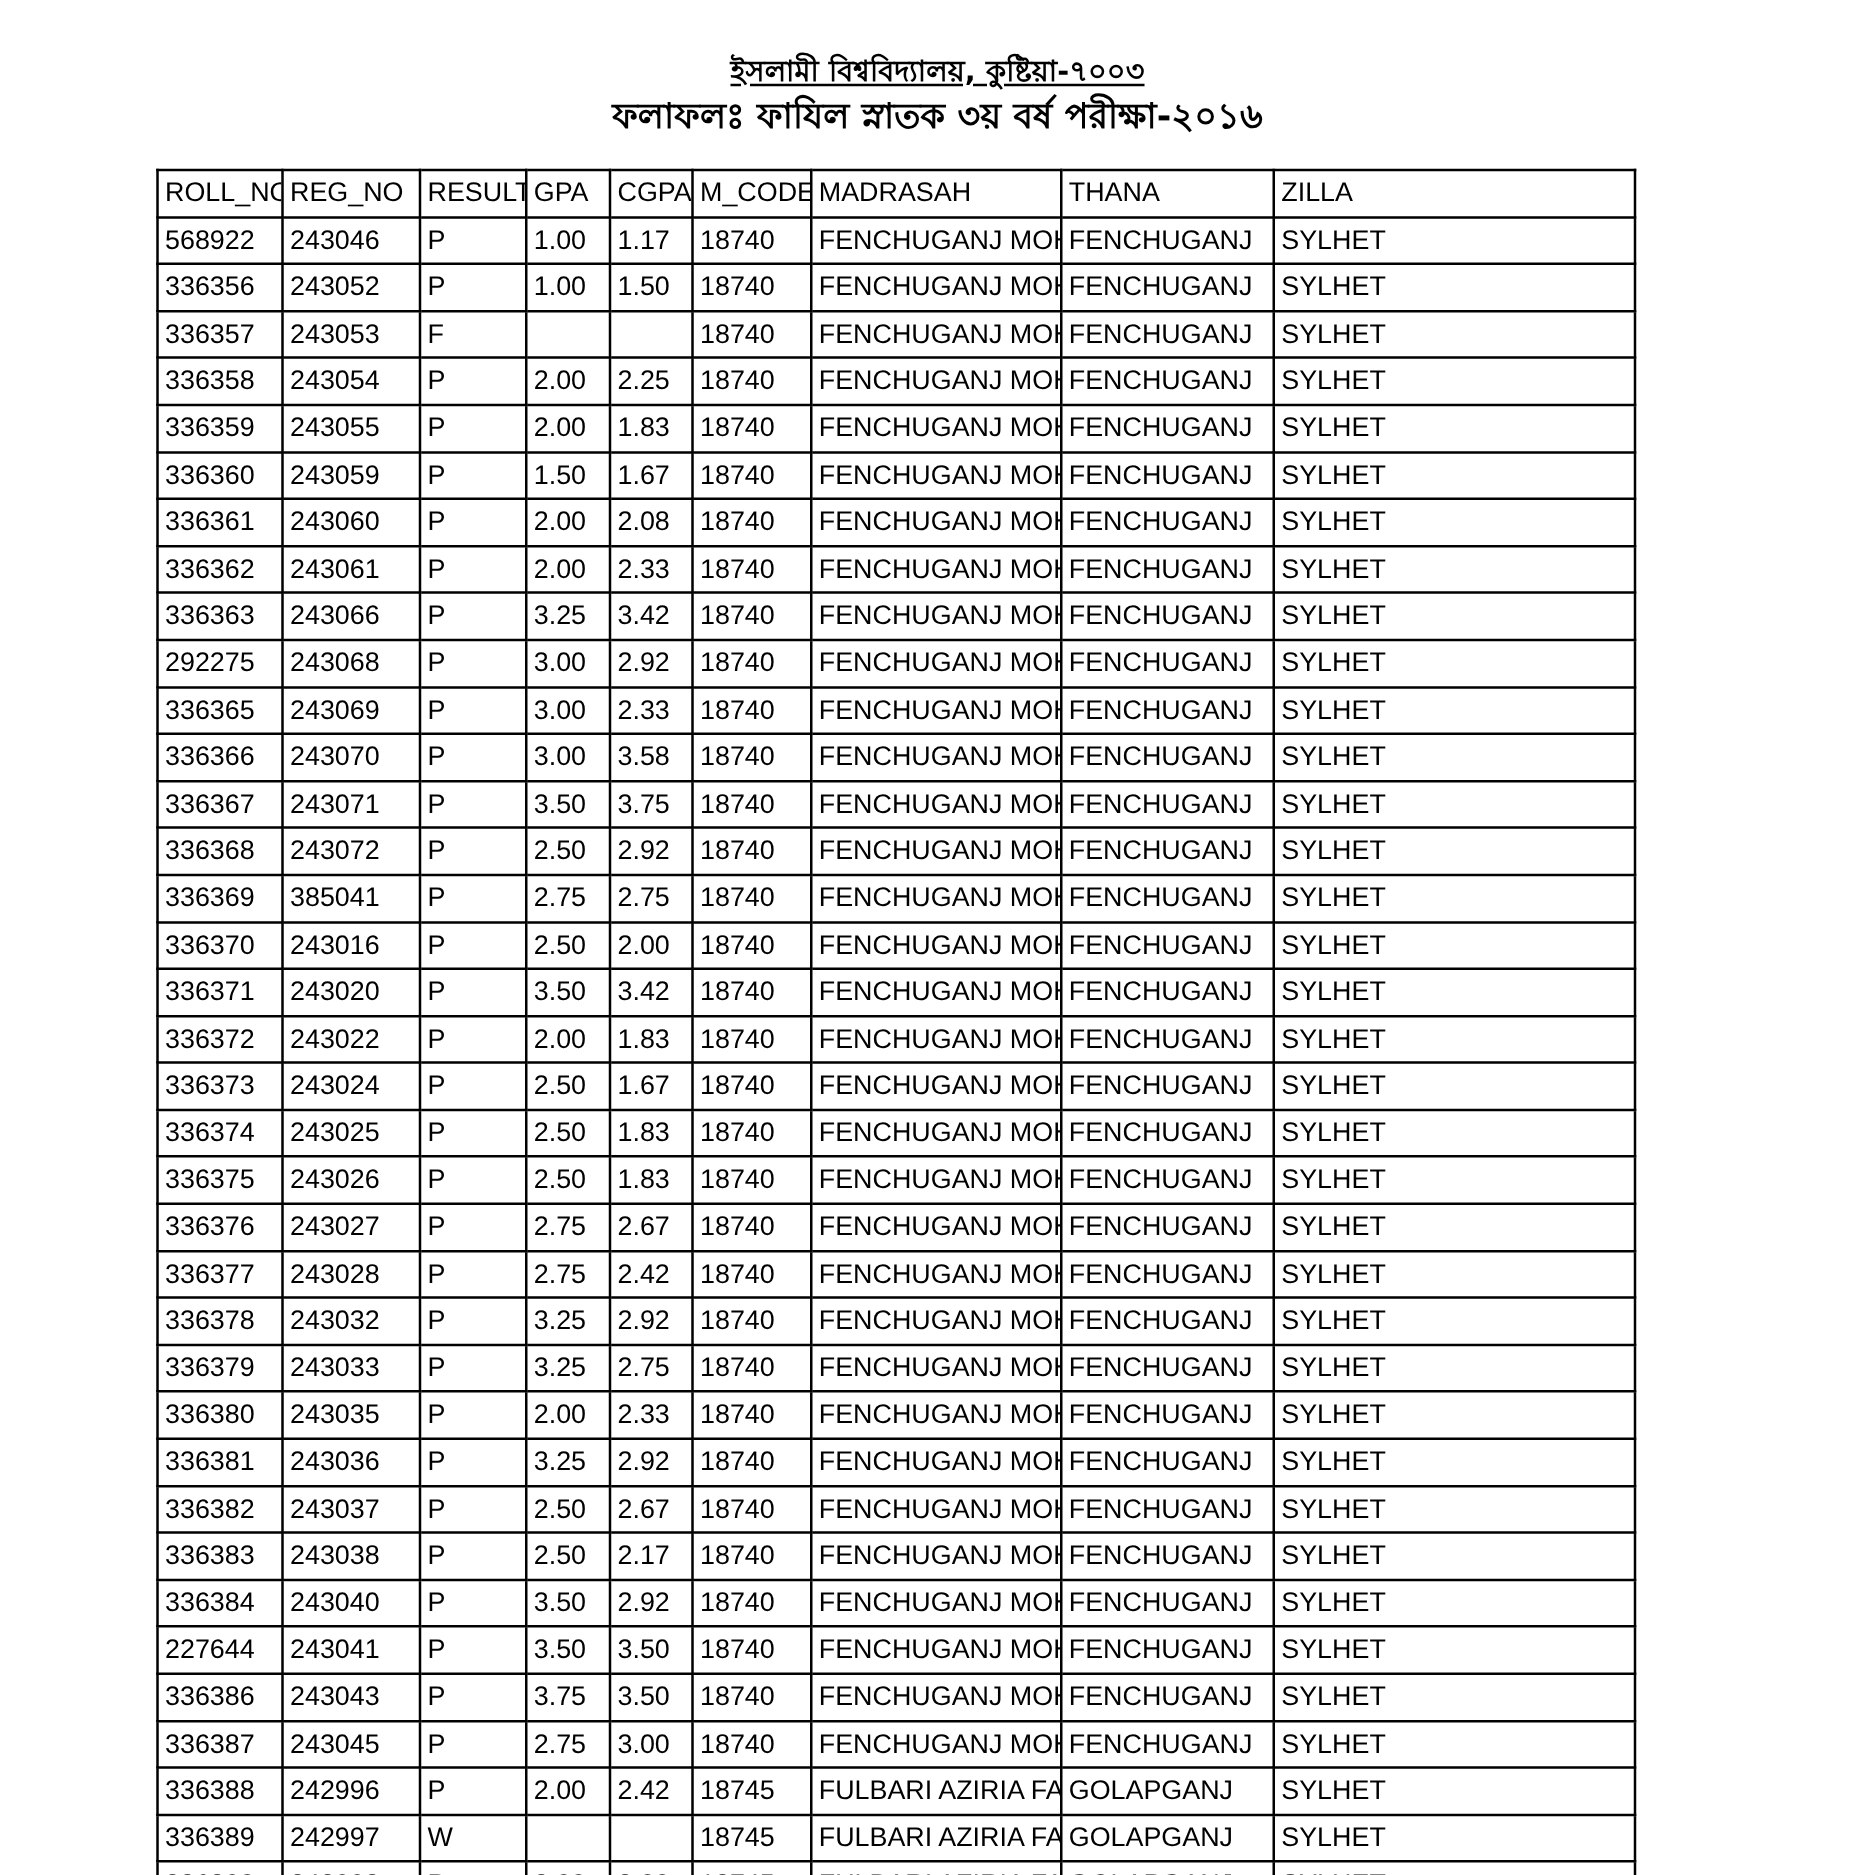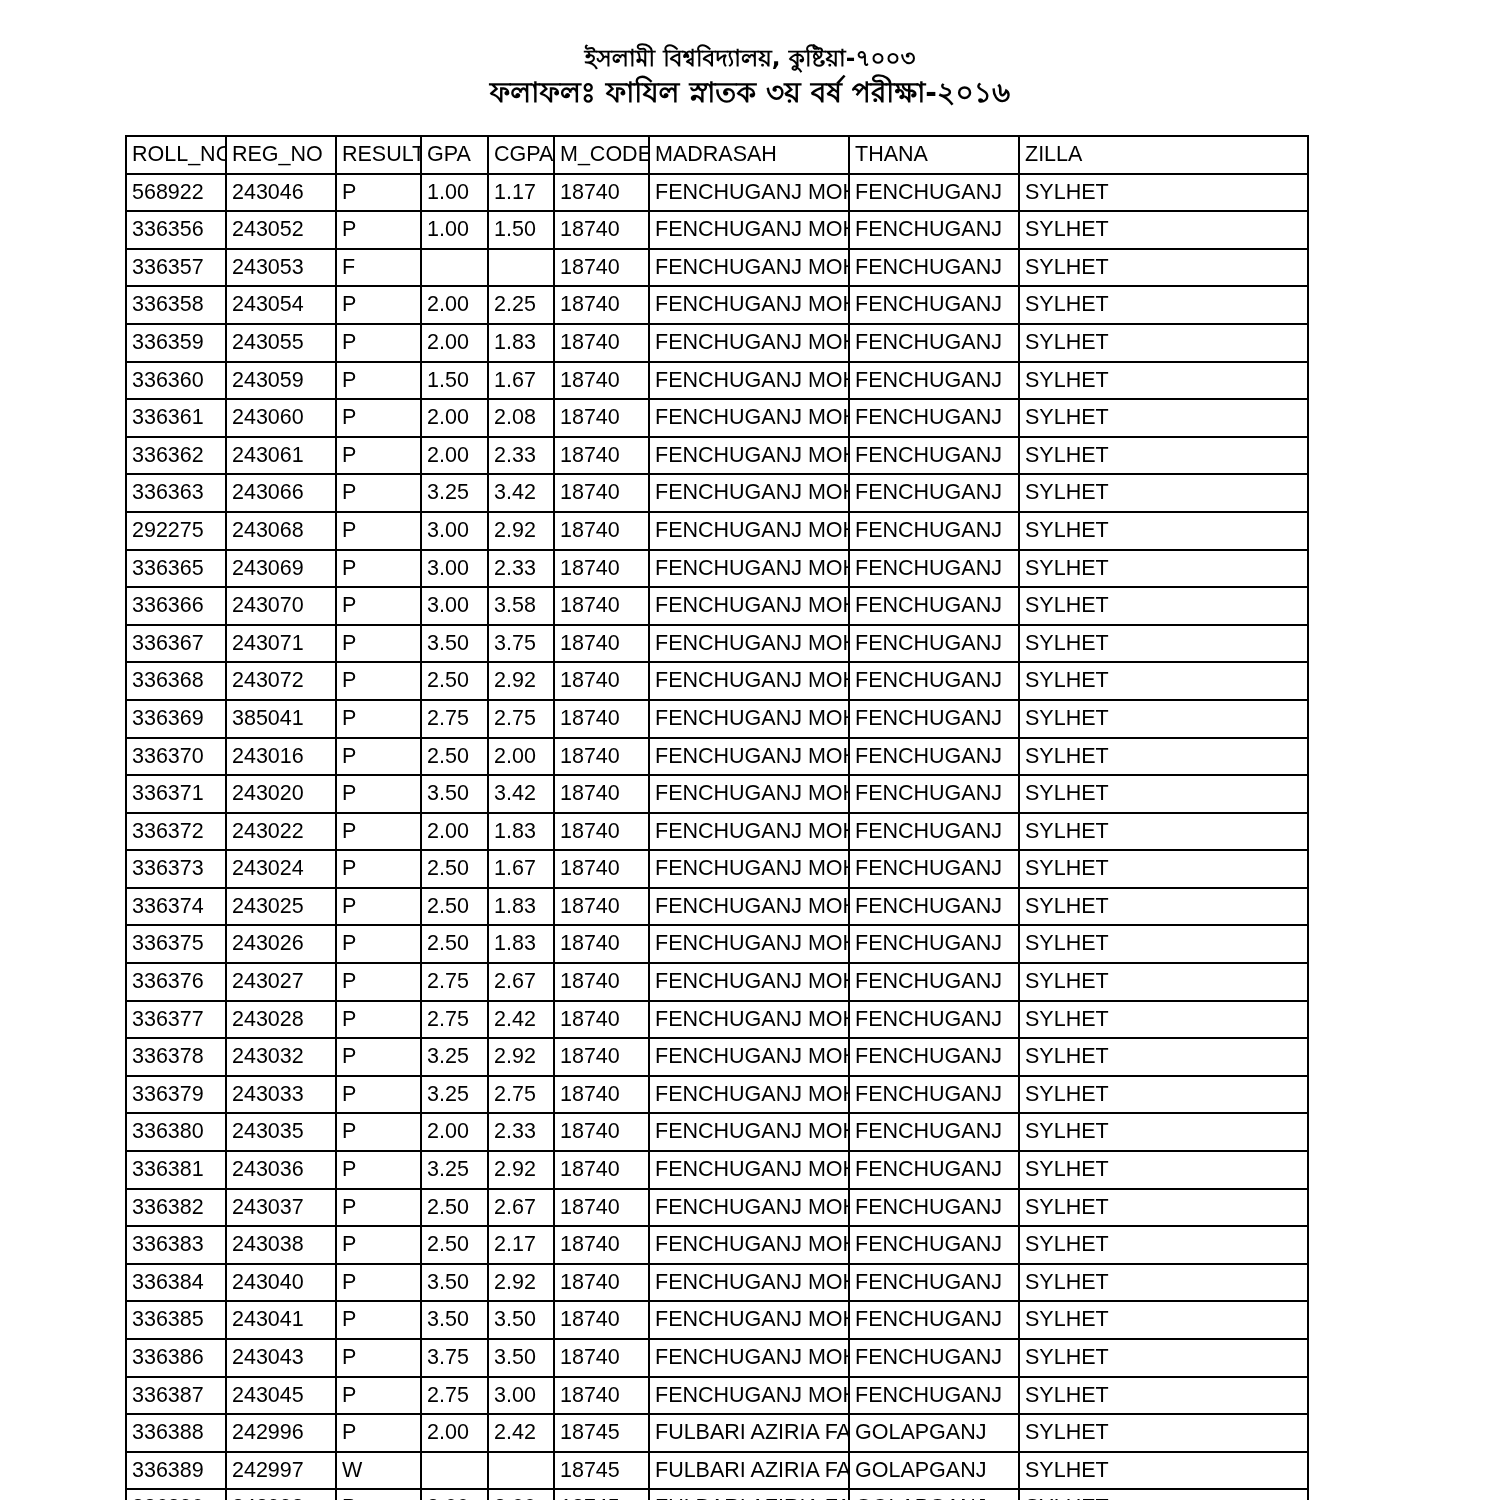--- a/index.html
+++ b/index.html
@@ -32,20 +32,21 @@
   }
   .doc-title,
   .doc-subtitle {
     font-family: "DejaVu Sans", "Liberation Sans", sans-serif;
     font-weight: bold;
     color: #000;
     letter-spacing: 0.1px;
   }
   .doc-title {
     font-size: 23px;
+    text-decoration: underline;
   }
   .doc-subtitle {
     font-size: 28px;
     margin-top: 4px;
   }
 
   
   .table-wrap {
     position: absolute;
     left: 125px;
@@ -450,21 +451,21 @@
             <td>243040</td>
             <td>P</td>
             <td>3.50</td>
             <td>2.92</td>
             <td>18740</td>
             <td>FENCHUGANJ MOHILA FAZIL MADRASAH</td>
             <td>FENCHUGANJ</td>
             <td>SYLHET</td>
           </tr>
           <tr>
-            <td>336385</td>
+            <td>227644</td>
             <td>243041</td>
             <td>P</td>
             <td>3.50</td>
             <td>3.50</td>
             <td>18740</td>
             <td>FENCHUGANJ MOHILA FAZIL MADRASAH</td>
             <td>FENCHUGANJ</td>
             <td>SYLHET</td>
           </tr>
           <tr>

